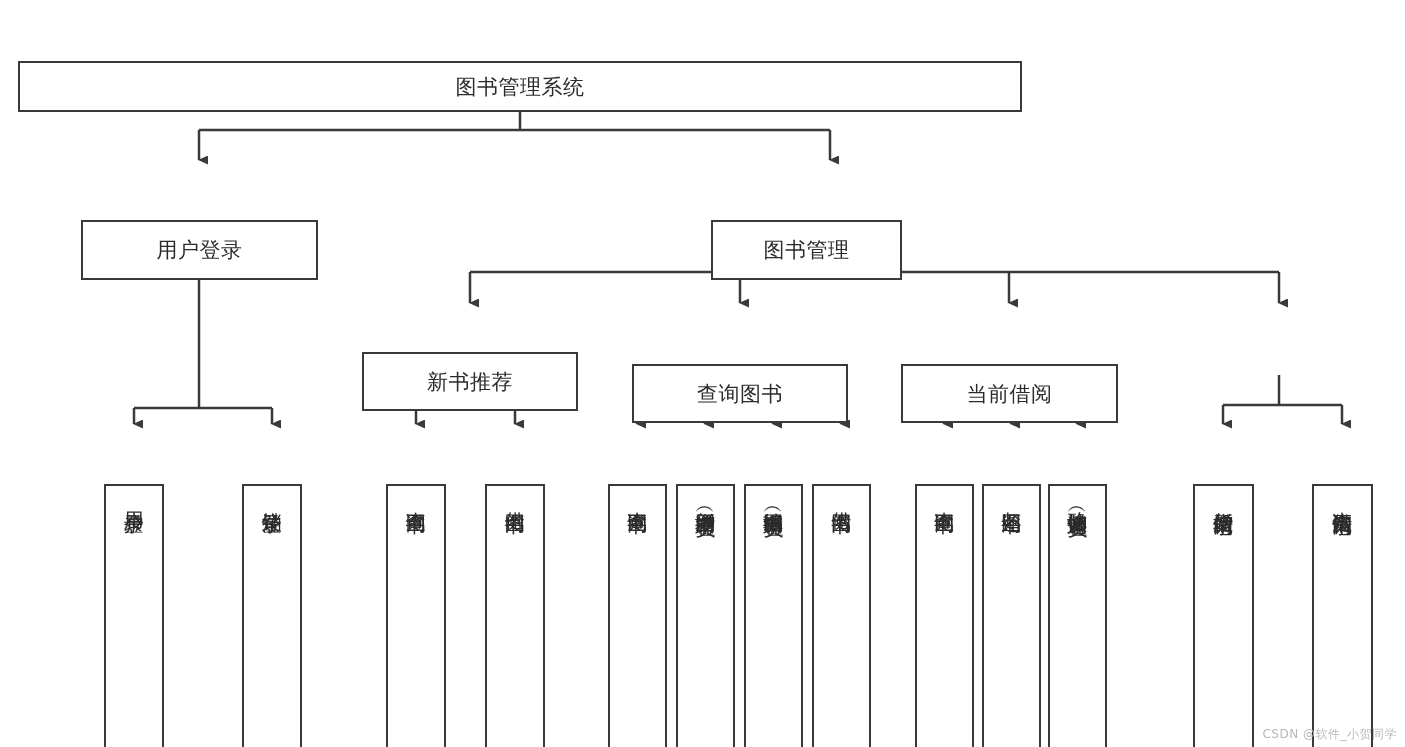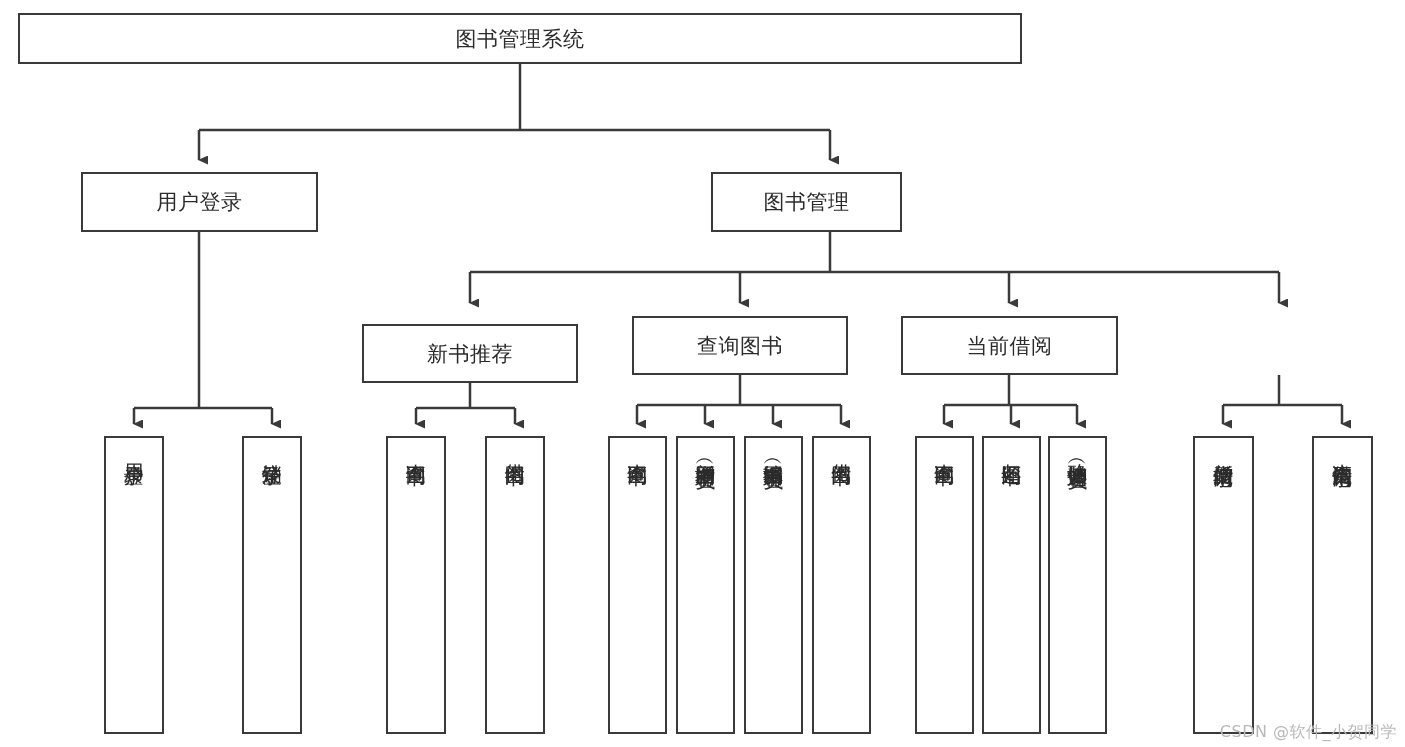--- a/index.html
+++ b/index.html
@@ -28,20 +28,21 @@
   }
   .node {
     position: absolute;
     box-sizing: border-box;
     border: 2px solid #3a3a3a;
     background: #ffffff;
     display: flex;
     align-items: center;
     justify-content: center;
     color: #2b2b2b;
+    margin-top: 48px;
   }
   .node.horiz {
     font-size: 21px;
     letter-spacing: 0.5px;
   }
   .node.vert {
     align-items: flex-start;
     padding-top: 10px;
   }
   .vlabel {
@@ -50,21 +51,21 @@
     font-size: 20px;
     line-height: 1.32;
     letter-spacing: 1px;
     white-space: nowrap;
     text-align: left;
   }
   #watermark {
     position: absolute;
     right: 8px;
     bottom: 4px;
-    font-size: 16px;
+    font-size: 12px;
     color: #b9b9b9;
     letter-spacing: 0.5px;
     white-space: nowrap;
     pointer-events: none;
   }
 </style>
 </head>
 <body>
 
 <div id="diagram-root">
@@ -126,21 +127,21 @@
     <span>图书管理系统</span>
   </div>
 
   <div class="node horiz" id="node-l1-0" style="left: 81px; top: 172px; width: 237px; height: 60px;">
     <span>用户登录</span>
   </div>
   <div class="node horiz" id="node-l1-1" style="left: 711px; top: 172px; width: 191px; height: 60px;">
     <span>图书管理</span>
   </div>
 
-  <div class="node horiz" id="node-l2-0" style="left: 362px; top: 324px; width: 216px; height: 59px;">
+  <div class="node horiz" id="node-l2-0" style="left: 362px; top: 304px; width: 216px; height: 59px;">
     <span>新书推荐</span>
   </div>
   <div class="node horiz" id="node-l2-1" style="left: 632px; top: 316px; width: 216px; height: 59px;">
     <span>查询图书</span>
   </div>
   <div class="node horiz" id="node-l2-2" style="left: 901px; top: 316px; width: 217px; height: 59px;">
     <span>当前借阅</span>
   </div>
 
   <div class="node vert" id="node-leaf-0" style="left: 104px; top: 436px; width: 60px; height: 298px;">

